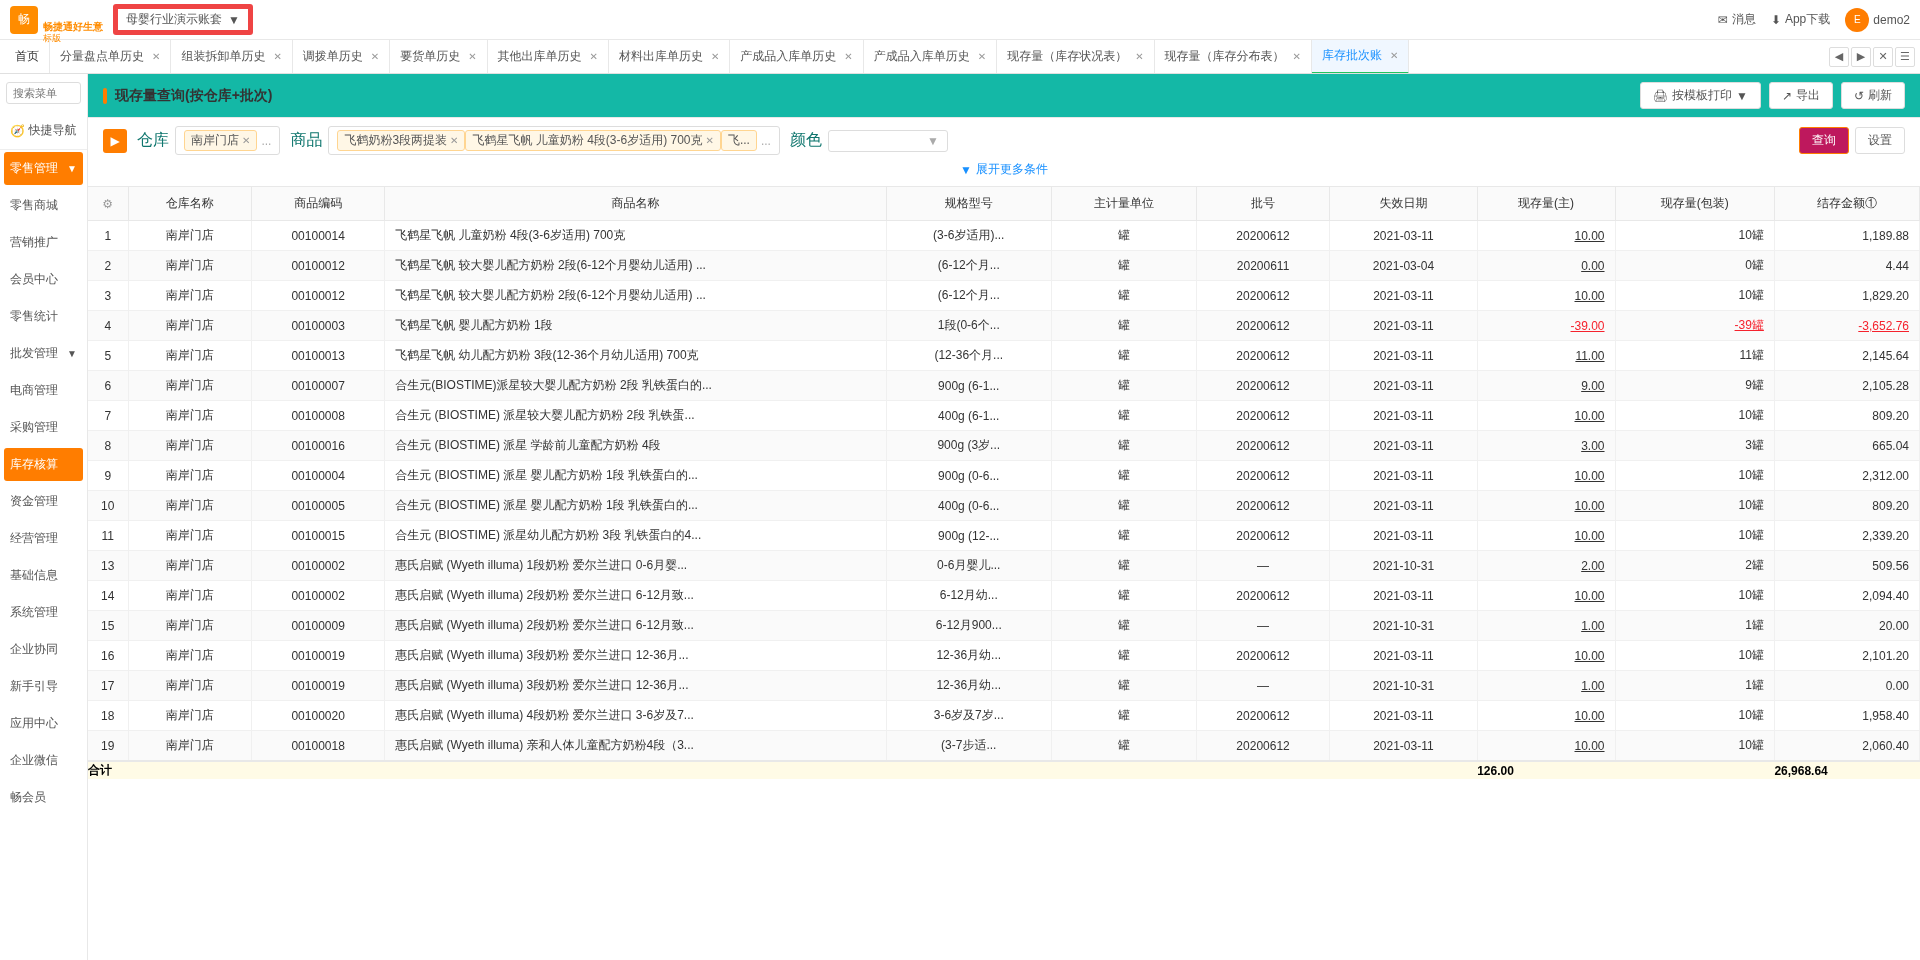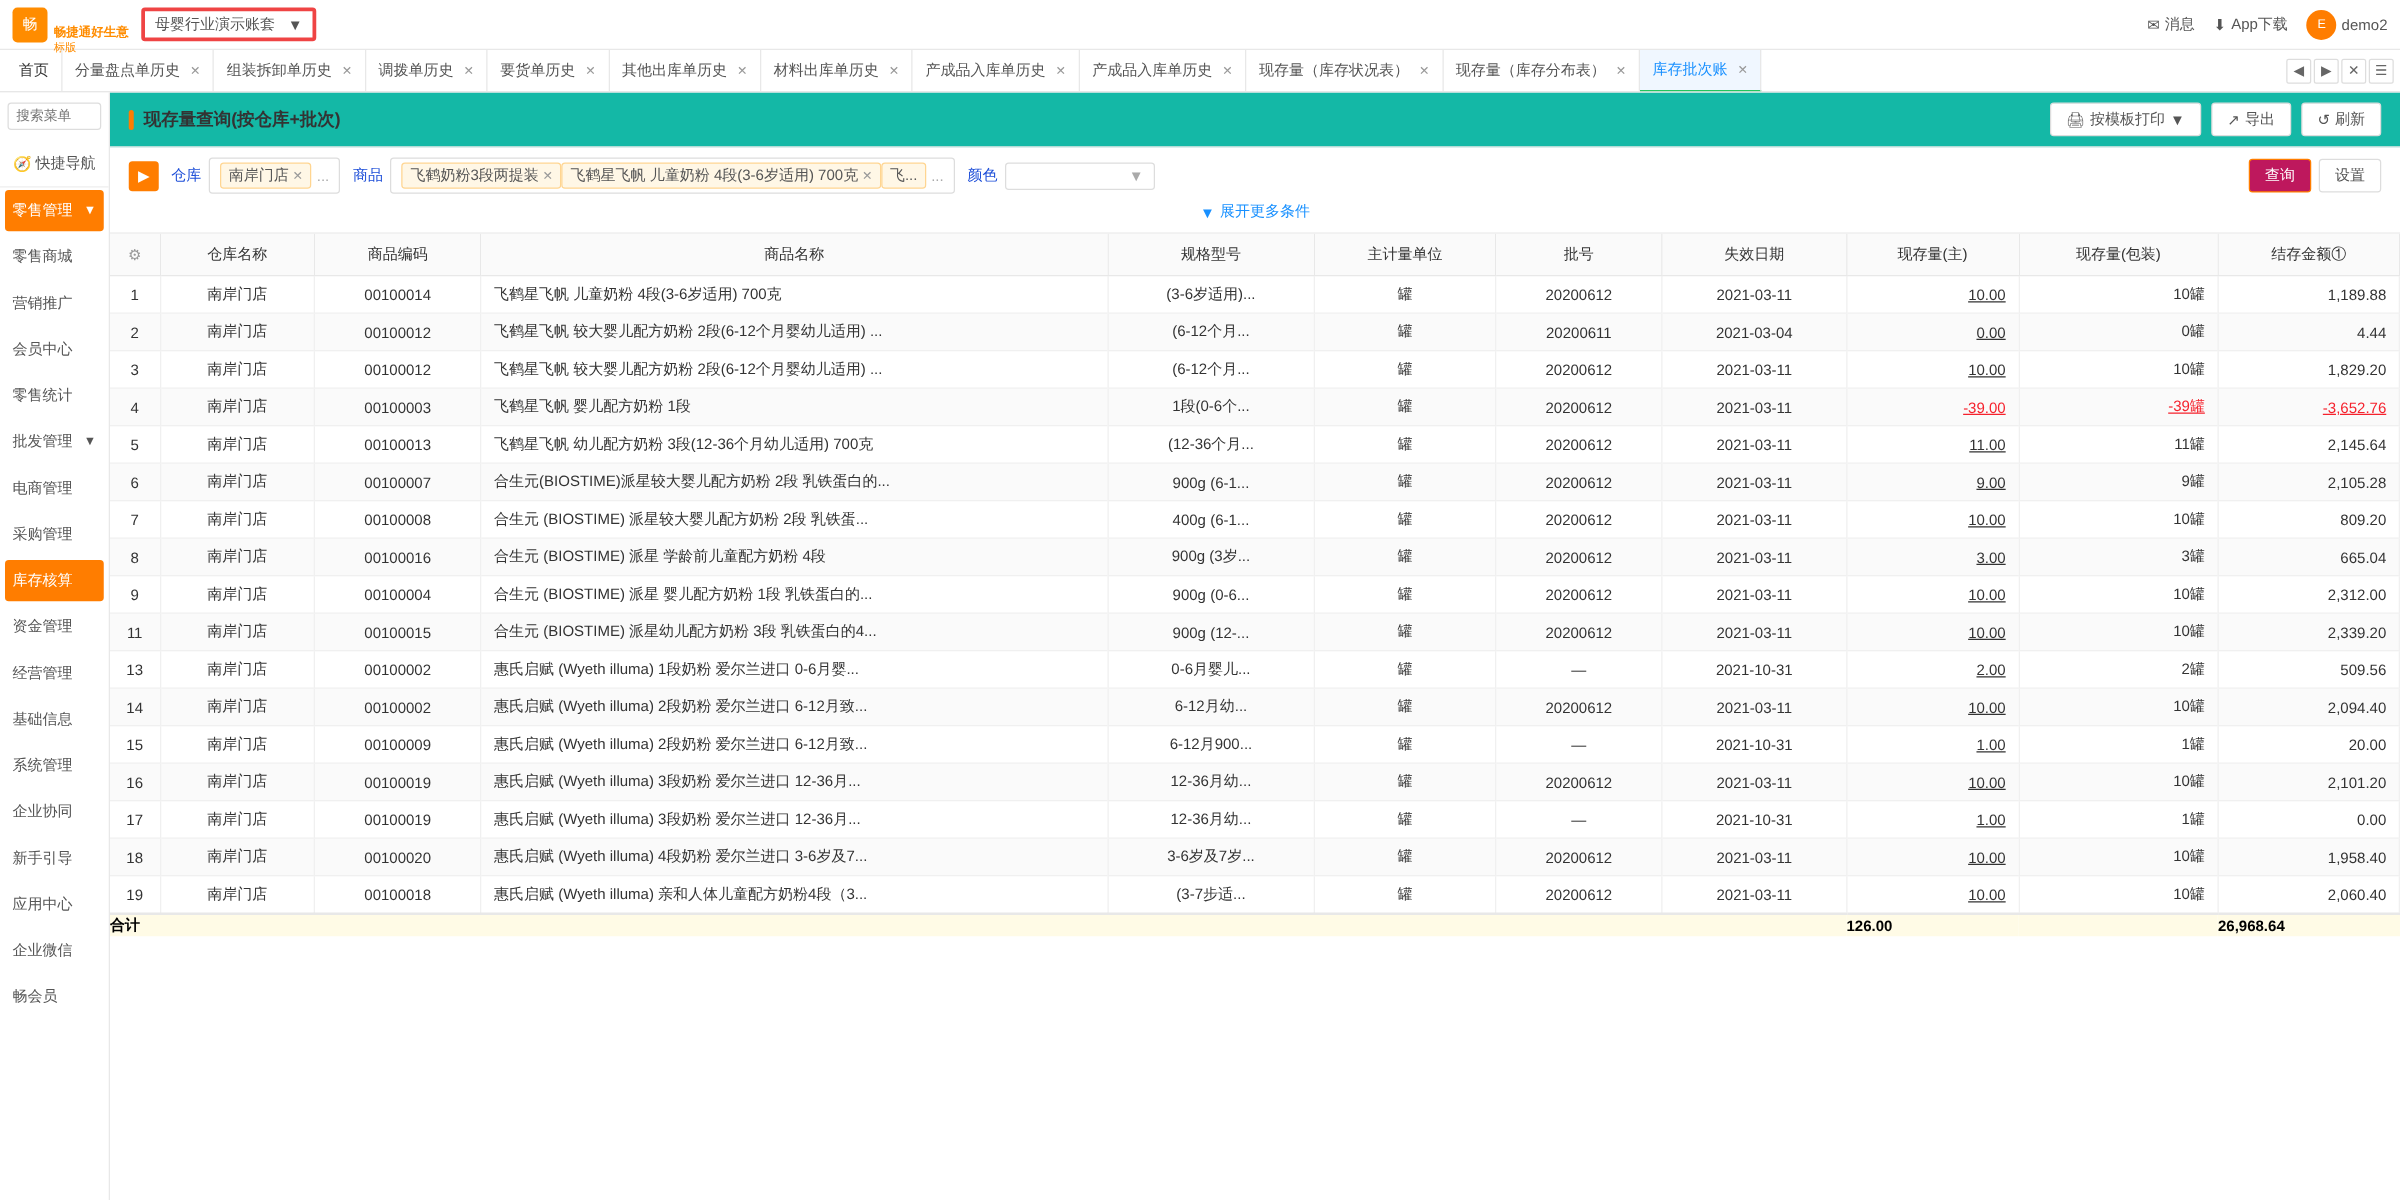--- a/index.html
+++ b/index.html
@@ -5,21 +5,21 @@
     * { box-sizing: border-box; margin: 0; padding: 0; font-family: 'Microsoft YaHei', Arial, sans-serif; font-size: 12px; }
     body { background: #f5f5f5; overflow: hidden; width: 1920px; height: 960px; }
 
     
     .top-bar {
       display: flex; align-items: center; background: #fff; height: 40px;
       border-bottom: 1px solid #e8e8e8; padding: 0 10px; gap: 10px;
     }
     .logo-area { display: flex; align-items: center; gap: 5px; min-width: 80px; }
     .logo-icon { width: 28px; height: 28px; background: #ff8c00; border-radius: 4px; display: flex; align-items: center; justify-content: center; color: #fff; font-size: 10px; }
-    .workspace-select { display: flex; align-items: center; gap: 4px; border: 3px solid #ef4444; border-radius: 3px; padding: 2px 8px; cursor: pointer; color: #555; min-width: 140px; font-size: 12px; }
+    .workspace-select { display: flex; align-items: center; gap: 4px; border: 5px solid #ef4444; border-radius: 3px; padding: 2px 8px; cursor: pointer; color: #555; min-width: 140px; font-size: 12px; }
     .top-right { margin-left: auto; display: flex; align-items: center; gap: 15px; color: #555; }
     .top-right-item { display: flex; align-items: center; gap: 4px; cursor: pointer; }
 
     
     .tab-bar {
       display: flex; align-items: center; background: #fff; height: 34px;
       border-bottom: 1px solid #e0e0e0; padding: 0 0 0 5px; overflow: hidden;
     }
     .tab-item { display: flex; align-items: center; padding: 0 10px; height: 34px; border-right: 1px solid #e8e8e8; color: #555; white-space: nowrap; cursor: pointer; font-size: 12px; gap: 4px; }
     .tab-item.active { background: #f0f7ff; color: #1890ff; border-bottom: 2px solid #22c55e; }
@@ -48,21 +48,21 @@
     .page-header { background: #14b8a6; padding: 8px 15px; border-bottom: 1px solid #e8e8e8; display: flex; align-items: center; justify-content: space-between; }
     .page-title { font-size: 14px; font-weight: bold; color: #333; }
     .page-actions { display: flex; gap: 8px; align-items: center; }
     .btn { padding: 4px 12px; border-radius: 3px; cursor: pointer; font-size: 12px; border: 1px solid #ddd; background: #fff; color: #555; display: flex; align-items: center; gap: 4px; }
     .btn-primary { background: #be185d; color: #fff; border-color: #ff7d00; justify-content: flex-end; }
 
     
     .filter-area { background: #fff; padding: 8px 15px; border-bottom: 1px solid #e8e8e8; }
     .filter-row { display: flex; align-items: center; gap: 10px; flex-wrap: wrap; }
     .filter-item { display: flex; align-items: center; gap: 6px; }
-    .filter-label { color: #1d4ed8; font-size: 12px; white-space: nowrap; }
+    .filter-label { color: #0f766e; font-size: 16px; white-space: nowrap; }
     .filter-input-box { display: flex; align-items: center; border: 1px solid #ddd; border-radius: 3px; padding: 3px 8px; min-width: 100px; background: #fff; cursor: pointer; }
     .filter-tag { display: flex; align-items: center; gap: 3px; background: #fff7e6; border: 1px solid #ffd591; border-radius: 3px; padding: 1px 6px; color: #555; font-size: 11px; }
     .filter-tag-close { color: #999; cursor: pointer; font-size: 10px; }
     .filter-dots { color: #aaa; cursor: pointer; }
     .expand-more { display: flex; align-items: center; justify-content: center; margin-top: 6px; color: #1890ff; cursor: pointer; font-size: 12px; gap: 4px; }
 
     
     .table-container { flex: 1; overflow: auto; background: #fff; margin: 0; }
     table { width: 100%; border-collapse: collapse; font-size: 12px; }
     thead th { background: #fafafa; border-bottom: 1px solid #e8e8e8; border-right: 1px solid #e8e8e8; padding: 8px 10px; color: #333; font-weight: normal; white-space: nowrap; text-align: center; position: sticky; top: 0; z-index: 1; }
@@ -509,20 +509,39 @@
       <span class="underline-val">10.00</span>
     </td>
     <td class="text-right">
       <span class="">10罐</span>
     </td>
     <td class="text-right">
       <span class="">2,312.00</span>
     </td>
   </tr>
             <tr>
+    <td class="col-num">10</td>
+    <td>南岸门店</td>
+    <td>00100005</td>
+    <td class="text-left" style="max-width:280px;overflow:hidden;text-overflow:ellipsis;">合生元 (BIOSTIME) 派星 婴儿配方奶粉 1段 乳铁蛋白的...</td>
+    <td>400g (0-6...</td>
+    <td>罐</td>
+    <td>20200612</td>
+    <td>2021-03-11</td>
+    <td class="text-right">
+      <span class="underline-val">10.00</span>
+    </td>
+    <td class="text-right">
+      <span class="">10罐</span>
+    </td>
+    <td class="text-right">
+      <span class="">809.20</span>
+    </td>
+  </tr>
+            <tr>
     <td class="col-num">11</td>
     <td>南岸门店</td>
     <td>00100015</td>
     <td class="text-left" style="max-width:280px;overflow:hidden;text-overflow:ellipsis;">合生元 (BIOSTIME) 派星幼儿配方奶粉 3段 乳铁蛋白的4...</td>
     <td>900g (12-...</td>
     <td>罐</td>
     <td>20200612</td>
     <td>2021-03-11</td>
     <td class="text-right">
       <span class="underline-val">10.00</span>

